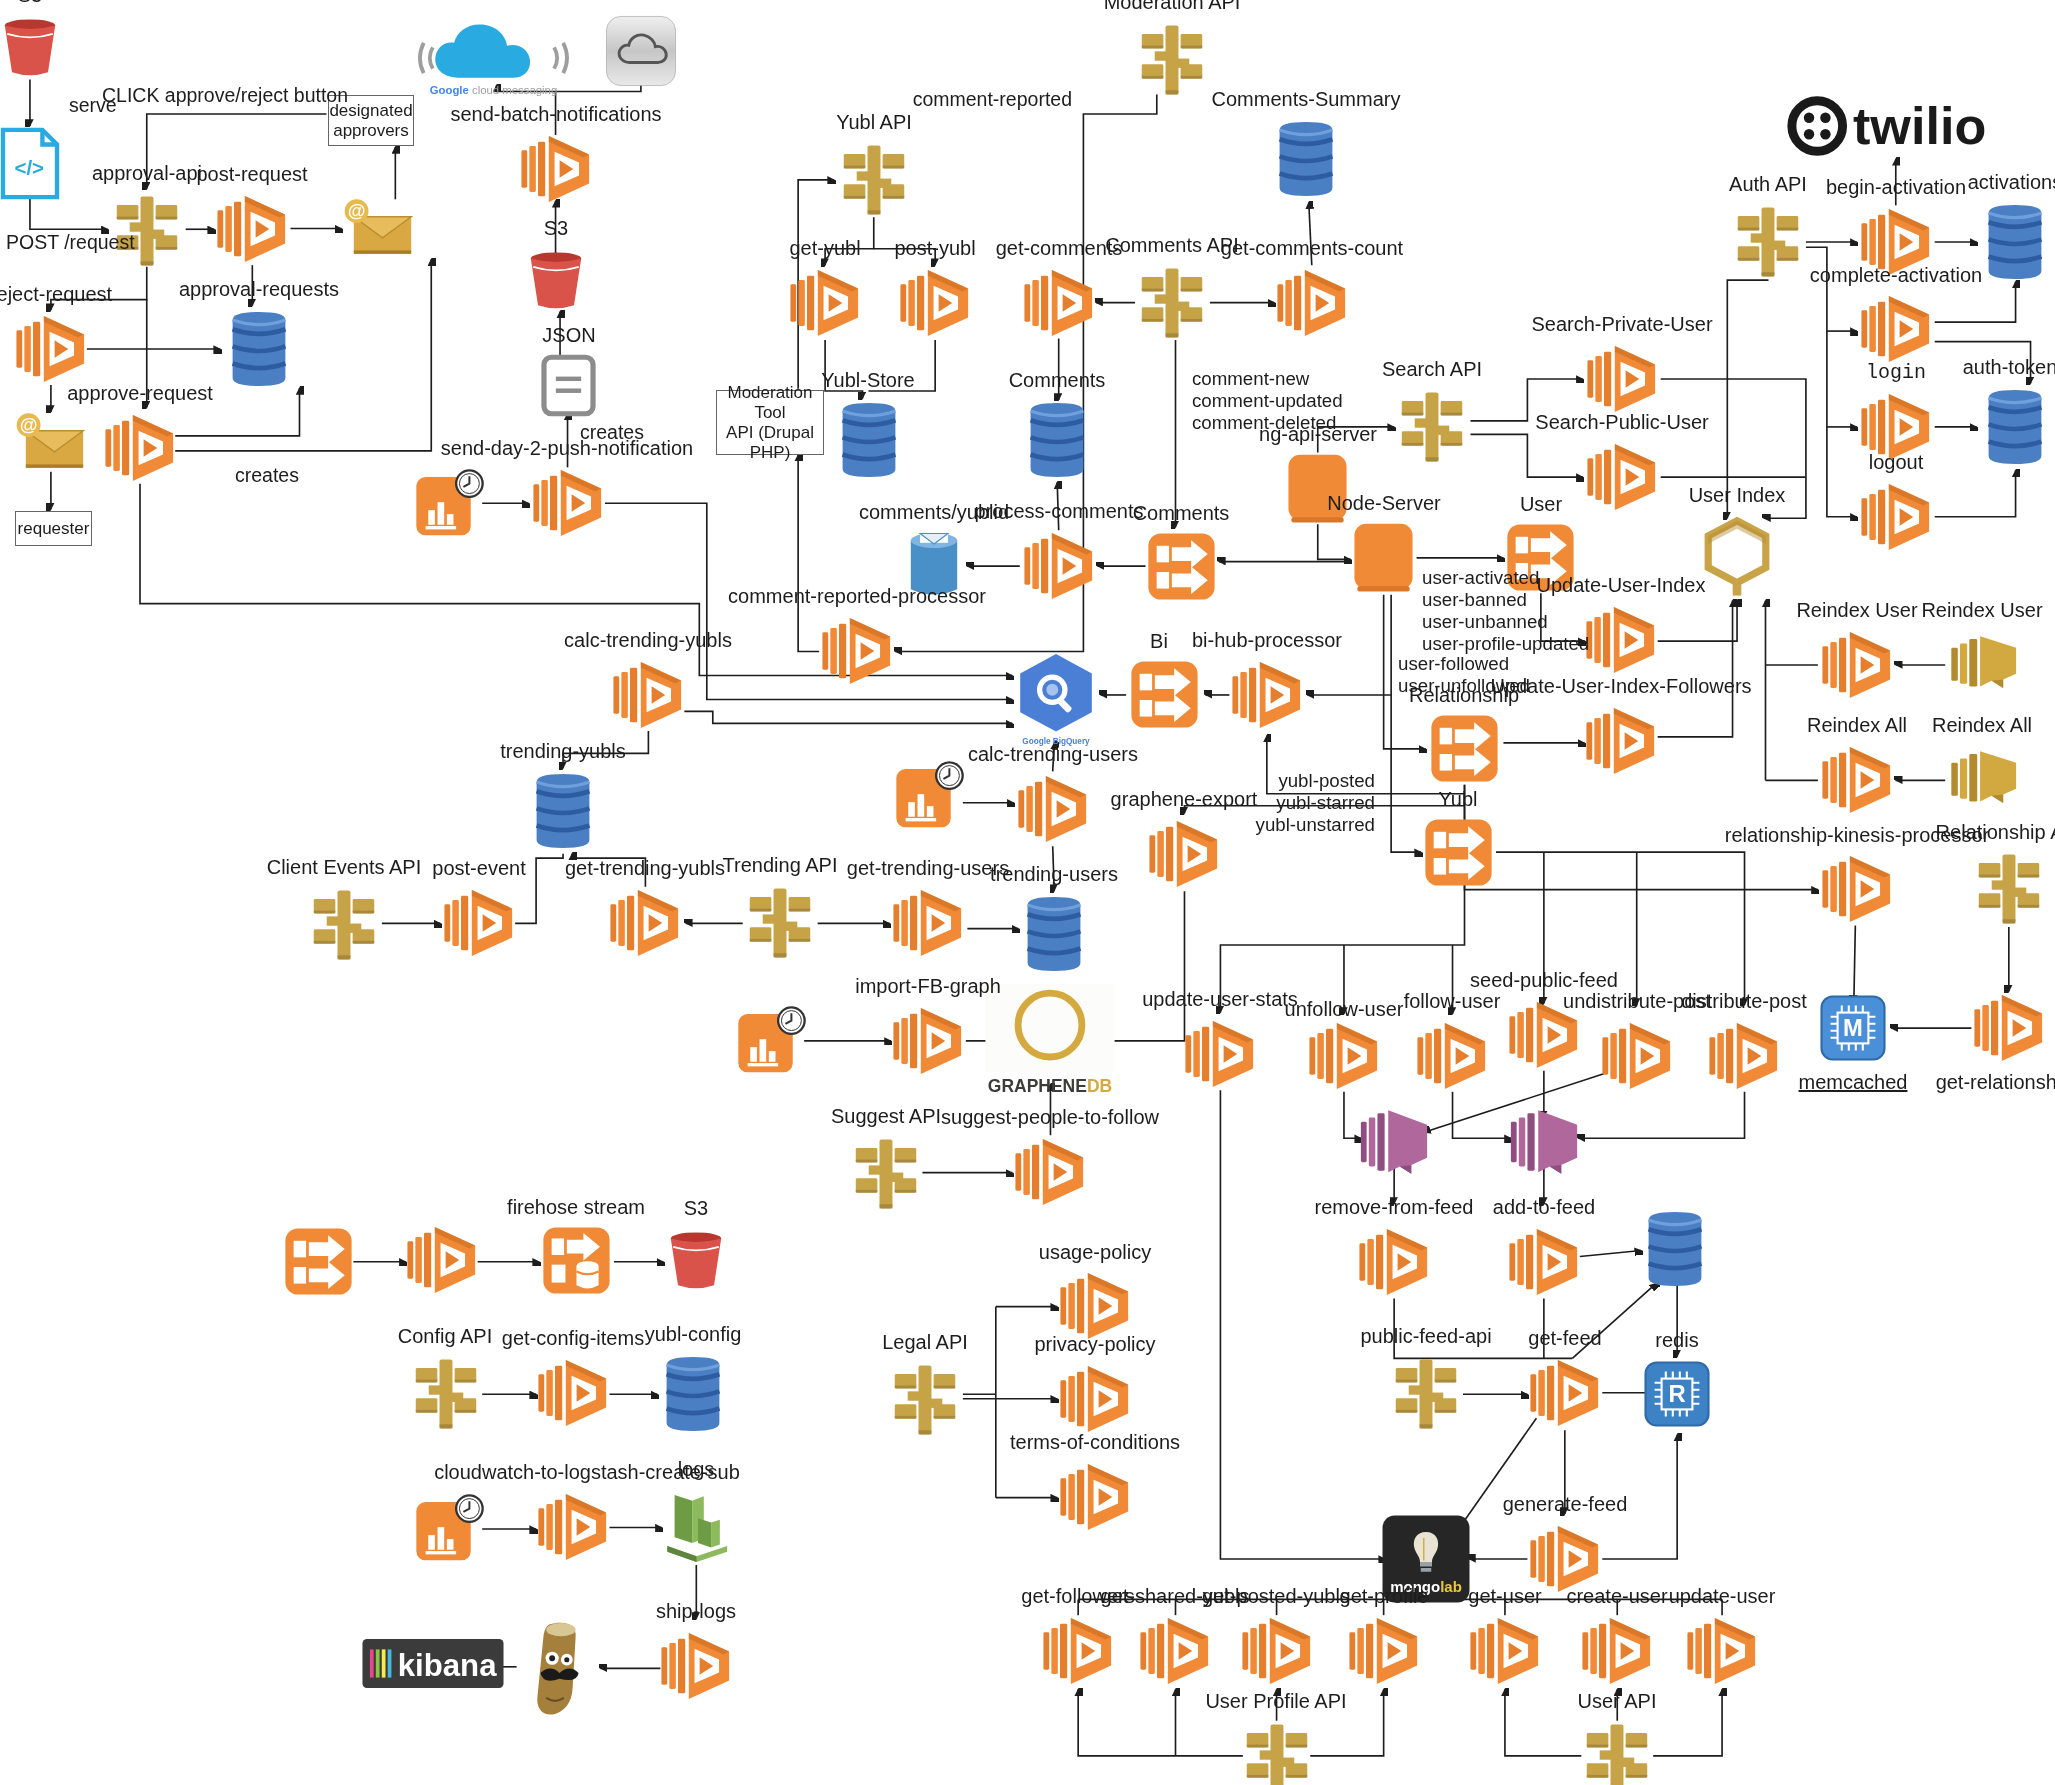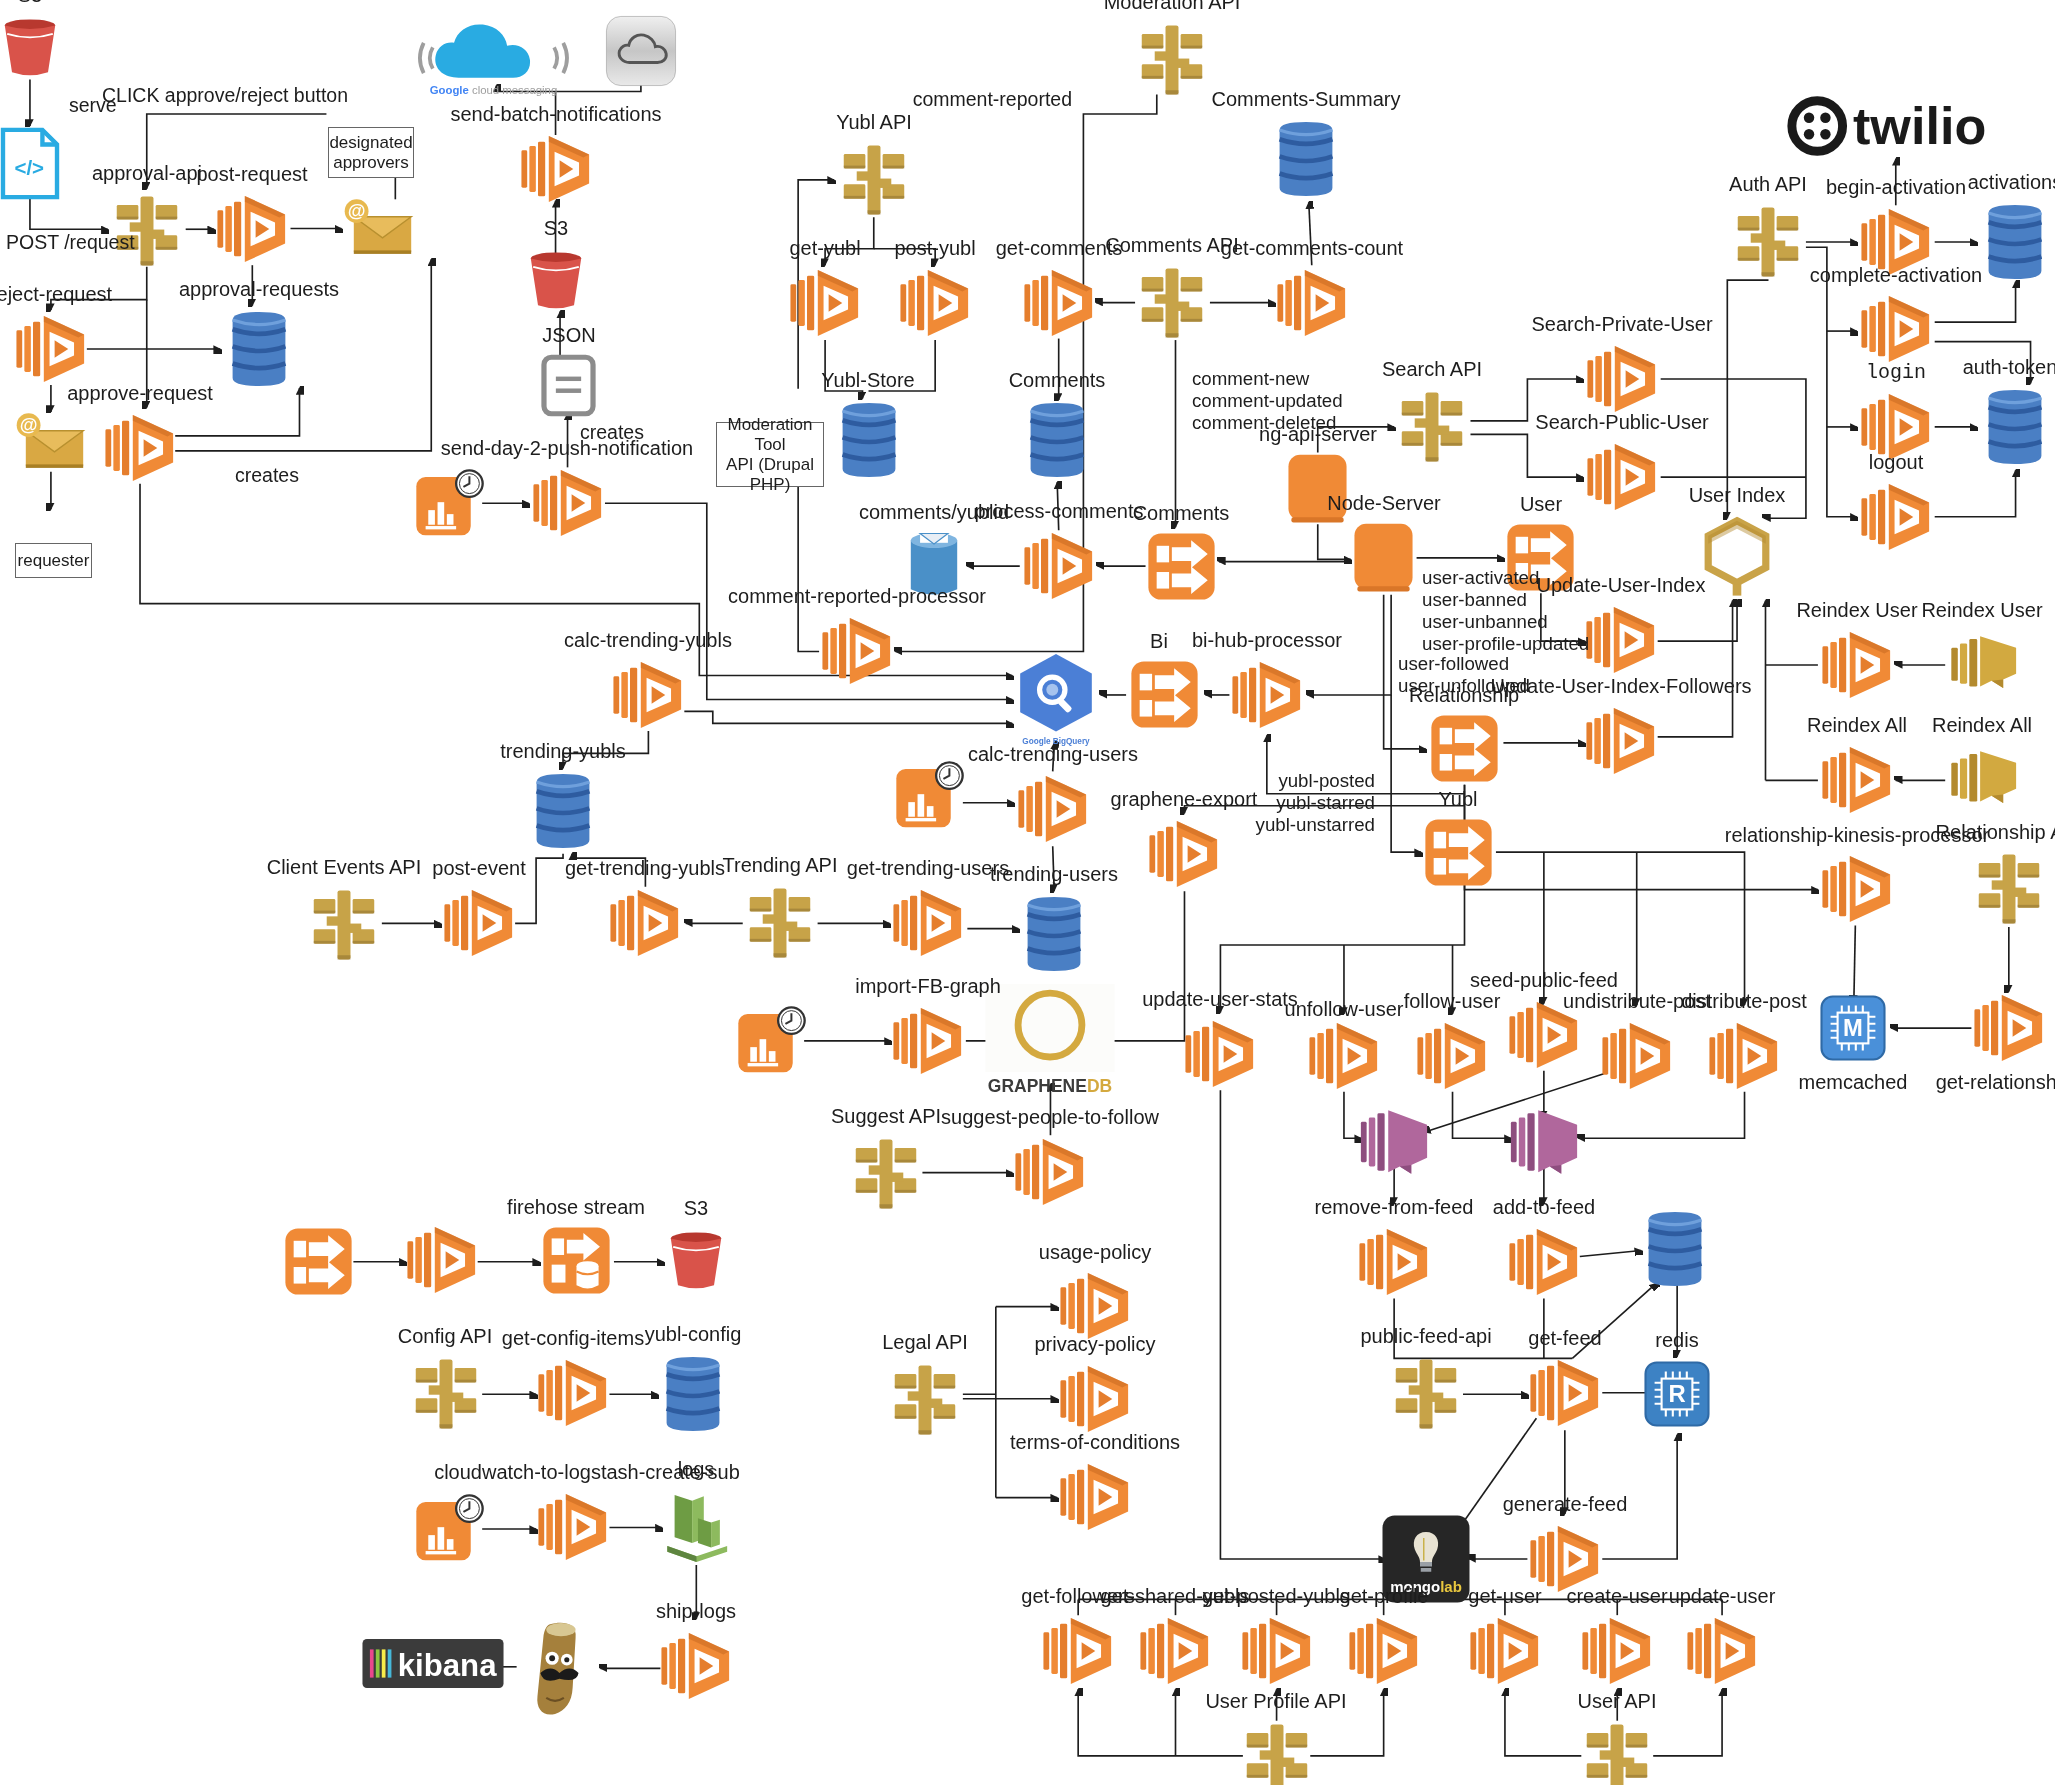--- a/index.html
+++ b/index.html
@@ -10,21 +10,21 @@
   .node .icon{display:block;}
   .node-label{position:absolute;white-space:nowrap;font-size:20px;color:#1d1d1d;
               text-align:center;transform:translateX(-50%);z-index:3;}
   .edge-label{position:absolute;white-space:nowrap;font-size:19.5px;color:#1d1d1d;z-index:3;}
   .edge-label.center{transform:translateX(-50%);}
   .edge-label.right{transform:translateX(-100%);}
   .evt-block{position:absolute;font-size:18.7px;line-height:22px;color:#1d1d1d;z-index:3;white-space:nowrap;}
   .evt-block.right{transform:translateX(-100%);text-align:right;}
   .dbox{position:absolute;background:#fff;border:1.5px solid #666;z-index:2;
         display:flex;align-items:center;justify-content:center;text-align:center;
-        font-size:17px;line-height:20px;color:#1d1d1d;margin-top:32px;}
+        font-size:17px;line-height:20px;color:#1d1d1d;}
 </style>
 </head>
 <body>
 
 <div class="canvas">
   <svg id="edge-layer" width="2056" height="1786" viewBox="0 0 2746 2385">
     <defs>
       <marker id="arr" markerWidth="11" markerHeight="11" refX="9" refY="5" orient="auto" markerUnits="userSpaceOnUse">
         <path d="M0,0 L10,5 L0,10 z" fill="#1d1d1d" transform="scale(1.8)"></path>
       </marker>
@@ -1213,21 +1213,21 @@
       <div class="node" style="left: 1818px; top: 993px; width: 70px; height: 70px;">
         <svg class="icon" viewBox="0 0 100 100" width="70" height="70">
           <rect x="5" y="5" width="90" height="90" rx="16" fill="#4A90D9" stroke="#2F6AA6" stroke-width="3"></rect>
           <g stroke="#fff" stroke-width="3">
             <rect x="28" y="28" width="44" height="44" fill="none"></rect>
             <path d="M34,28V18 M44,28V18 M54,28V18 M64,28V18 M34,82V72 M44,82V72 M54,82V72 M64,82V72 M28,34H18 M28,44H18 M28,54H18 M28,64H18 M82,34H72 M82,44H72 M82,54H72 M82,64H72"></path>
           </g>
           <text x="50" y="62" font-size="34" text-anchor="middle" fill="#fff" font-weight="bold">M</text>
         </svg>
       </div>
-      <div class="node-label" style="left: 1853px; top: 1071px;">memcached</div>
+      <div class="node-label" style="left: 1853px; top: 1071px; text-decoration: underline;">memcached</div>
       <div class="node" style="left: 1973px; top: 992px; width: 72px; height: 72px;">
         <svg class="icon" viewBox="0 0 100 100" width="72" height="72">
           <rect x="2" y="24" width="8" height="52" rx="2" fill="#E57E2D"></rect>
           <rect x="13" y="18" width="9" height="64" rx="2" fill="#F08A36"></rect>
           <rect x="25" y="12" width="10" height="76" rx="2" fill="#E57E2D"></rect>
           <polygon points="40,4 96,30 96,70 40,96" fill="#F08A36"></polygon>
           <polygon points="40,4 96,30 88,34 40,12" fill="#C96A20" opacity="0.55"></polygon>
           <polygon points="48,26 82,41 82,59 48,74" fill="#fff"></polygon>
           <polygon points="55,38 74,50 55,62" fill="#E57E2D"></polygon>
         </svg>

